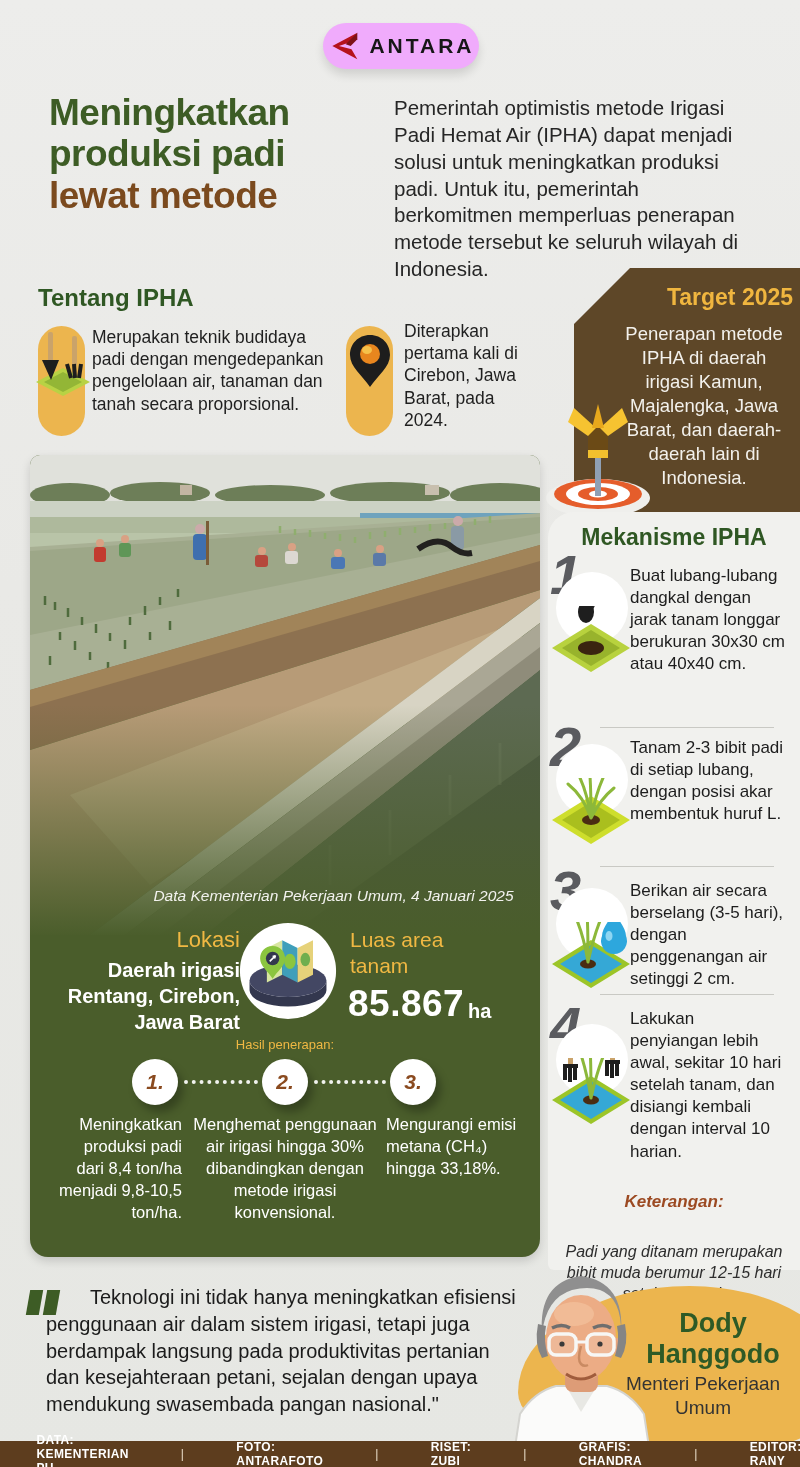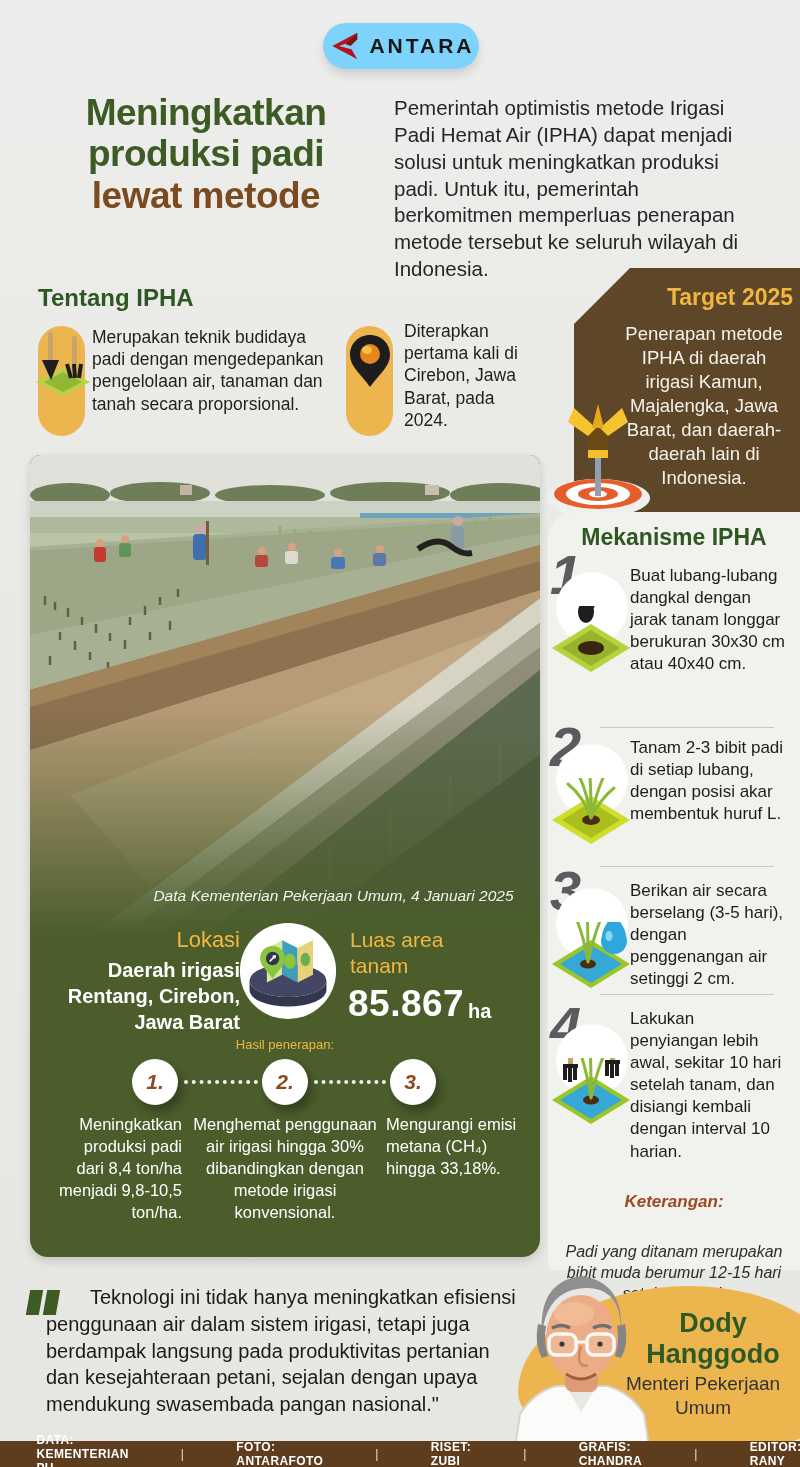--- a/index.html
+++ b/index.html
@@ -3,25 +3,25 @@
 <meta charset="utf-8">
 <style>
   html,body{margin:0;padding:0;}
   body{
     width:800px;height:1467px;position:relative;overflow:hidden;
     font-family:"Liberation Sans","DejaVu Sans",sans-serif;
     background:linear-gradient(180deg,#ededeb 0%,#e9e9e6 40%,#e6e7e3 100%);
   }
   .abs{position:absolute;}
   
-  .logo-pill{left:323px;top:23px;width:156px;height:46px;background:#7dd3fc;border-radius:24px;
+  .logo-pill{left:323px;top:23px;width:156px;height:46px;background:#f0abfc;border-radius:24px;
     box-shadow:0 6px 10px rgba(0,0,0,.12);display:flex;align-items:center;justify-content:center;gap:8px;}
   .logo-text{font-weight:bold;font-size:21px;letter-spacing:3px;color:#161616;}
   
-  .title{left:40px;top:92px;width:332px;text-align:center;font-weight:bold;font-size:37px;line-height:1.12;letter-spacing:-.5px;}
+  .title{left:49px;top:92px;width:332px;text-align:left;font-weight:bold;font-size:37px;line-height:1.12;letter-spacing:-.5px;}
   .title .g{color:#3d5c25;display:block;}
   .title .b{color:#7b4a1e;display:block;}
   .intro{left:394px;top:95px;width:356px;font-size:20.5px;line-height:1.31;color:#262626;}
   
   .tentang-h{left:38px;top:284px;font-size:24px;font-weight:bold;color:#2f5723;}
   .pill{width:47px;height:110px;background:#ecb54e;border-radius:24px;}
   .pill1{left:38px;top:326px;}
   .pill2{left:346px;top:326px;}
   .card-text{font-size:17.5px;line-height:1.27;color:#1f1f1f;}
   .card1-text{left:92px;top:326px;width:240px;}

